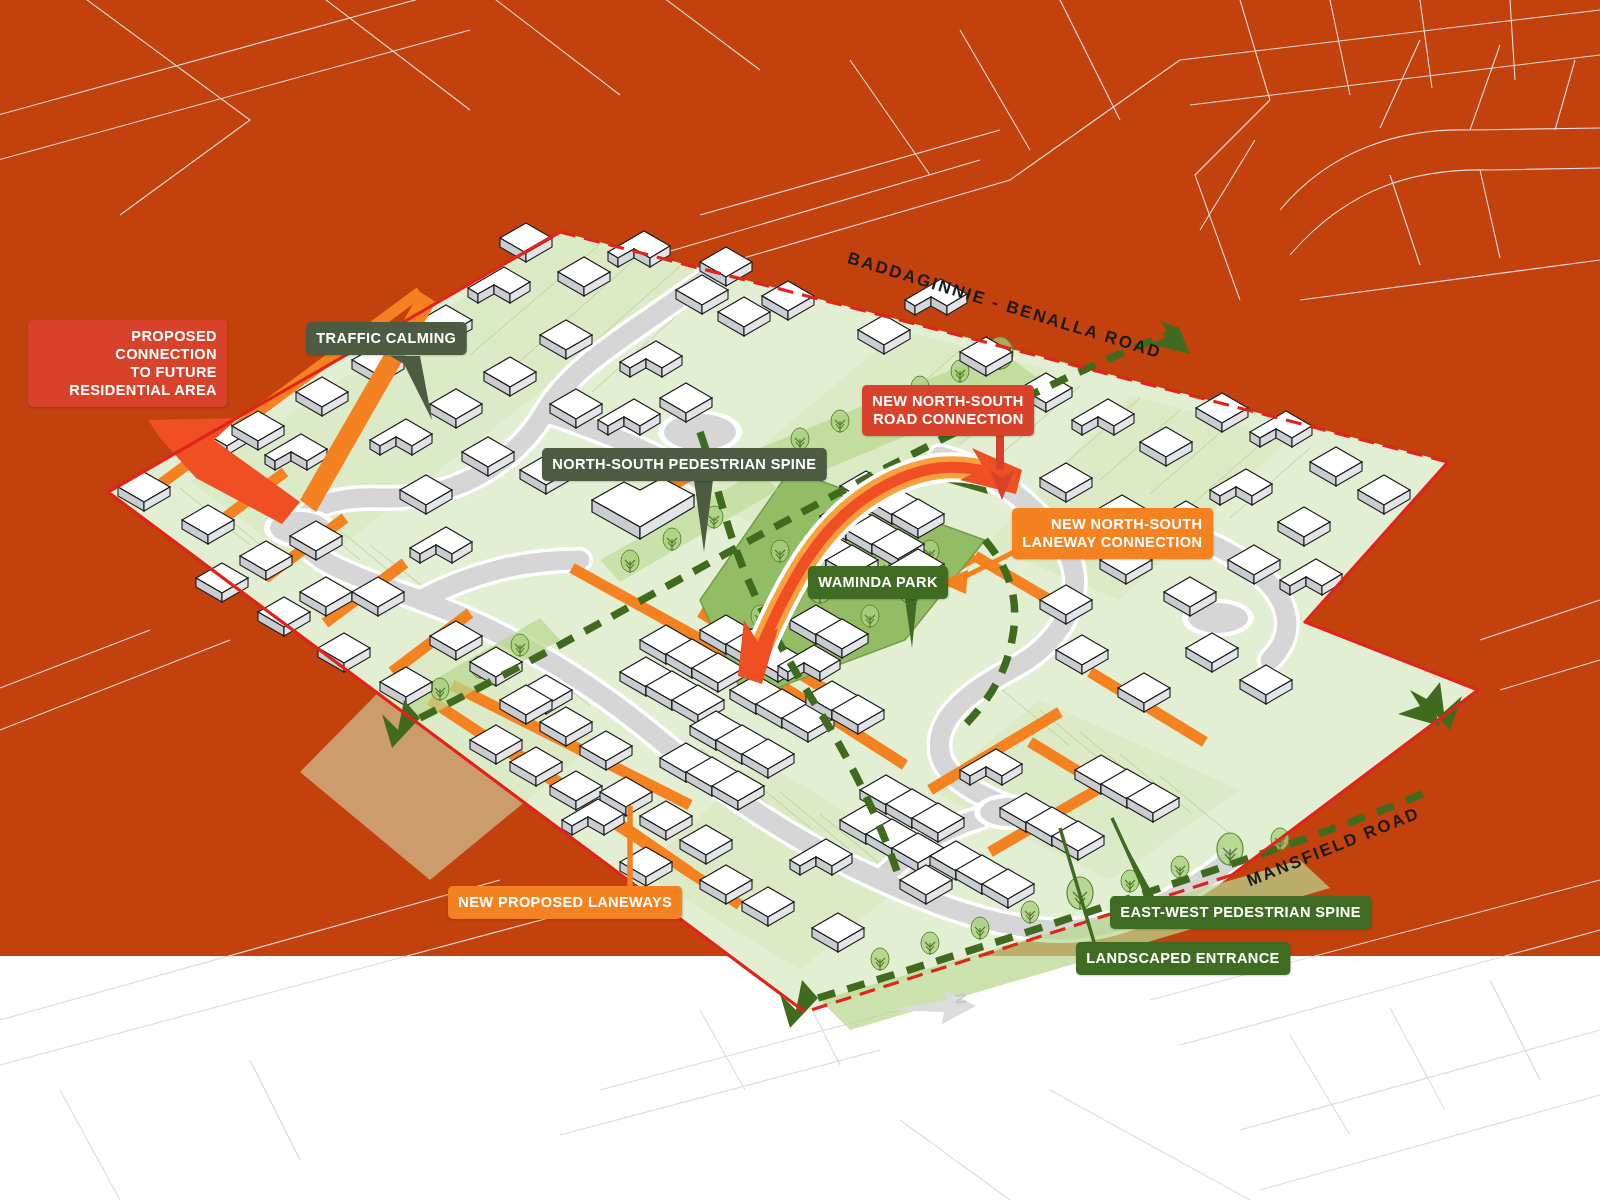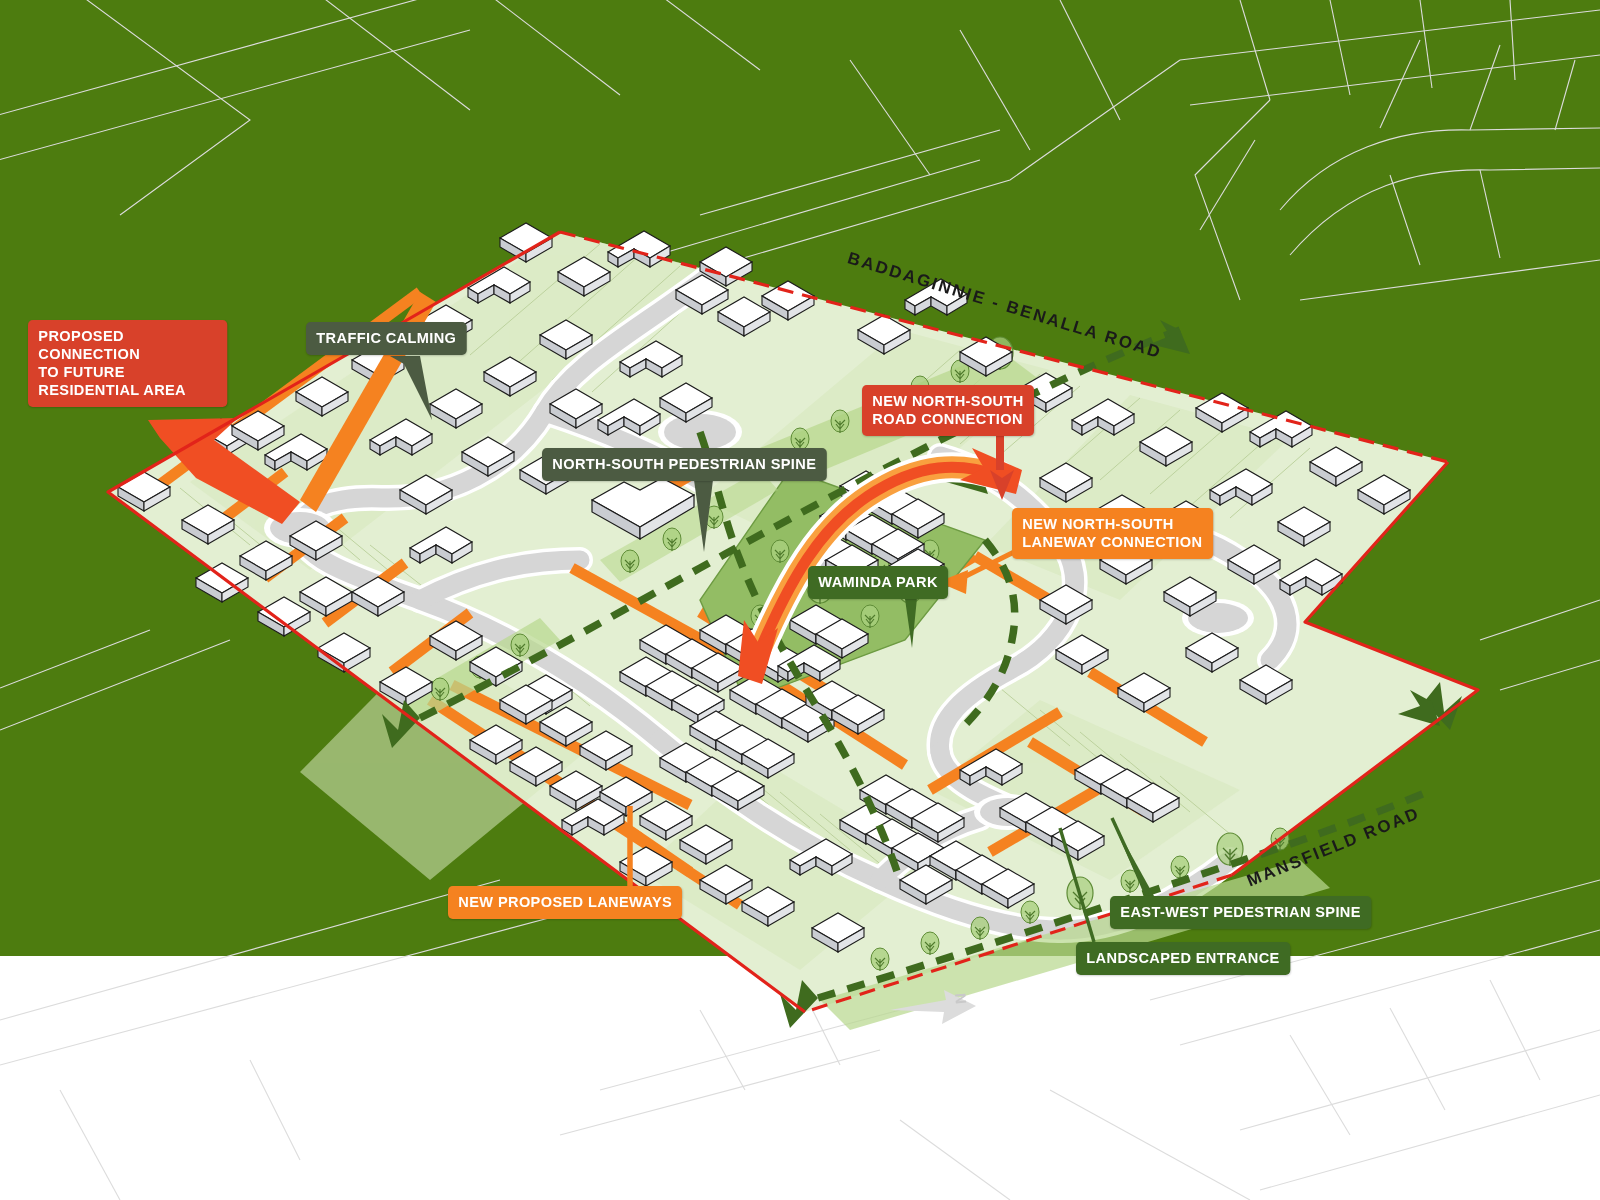--- a/index.html
+++ b/index.html
@@ -1,19 +1,19 @@
 <!DOCTYPE html>
 <html><head>
 <meta charset="utf-8">
 <title>Masterplan Axonometric</title>
 <style>
   html,body{margin:0;padding:0;background:#ffffff;}
   body{width:1600px;height:1200px;overflow:hidden;
        font-family:"Liberation Sans","DejaVu Sans",sans-serif;}
-  #stage{position:relative;width:1600px;height:956px;background:#4d7c0f;}
+  #stage{position:relative;width:1600px;height:956px;background:#c2410c;text-align:right;}
   #plan{position:absolute;inset:0;}
 
   
   .callout{
     position:absolute;
     display:block;
     padding:7px 11px 8px 11px;
     border-radius:5px;
     color:#ffffff;
     font-weight:bold;

